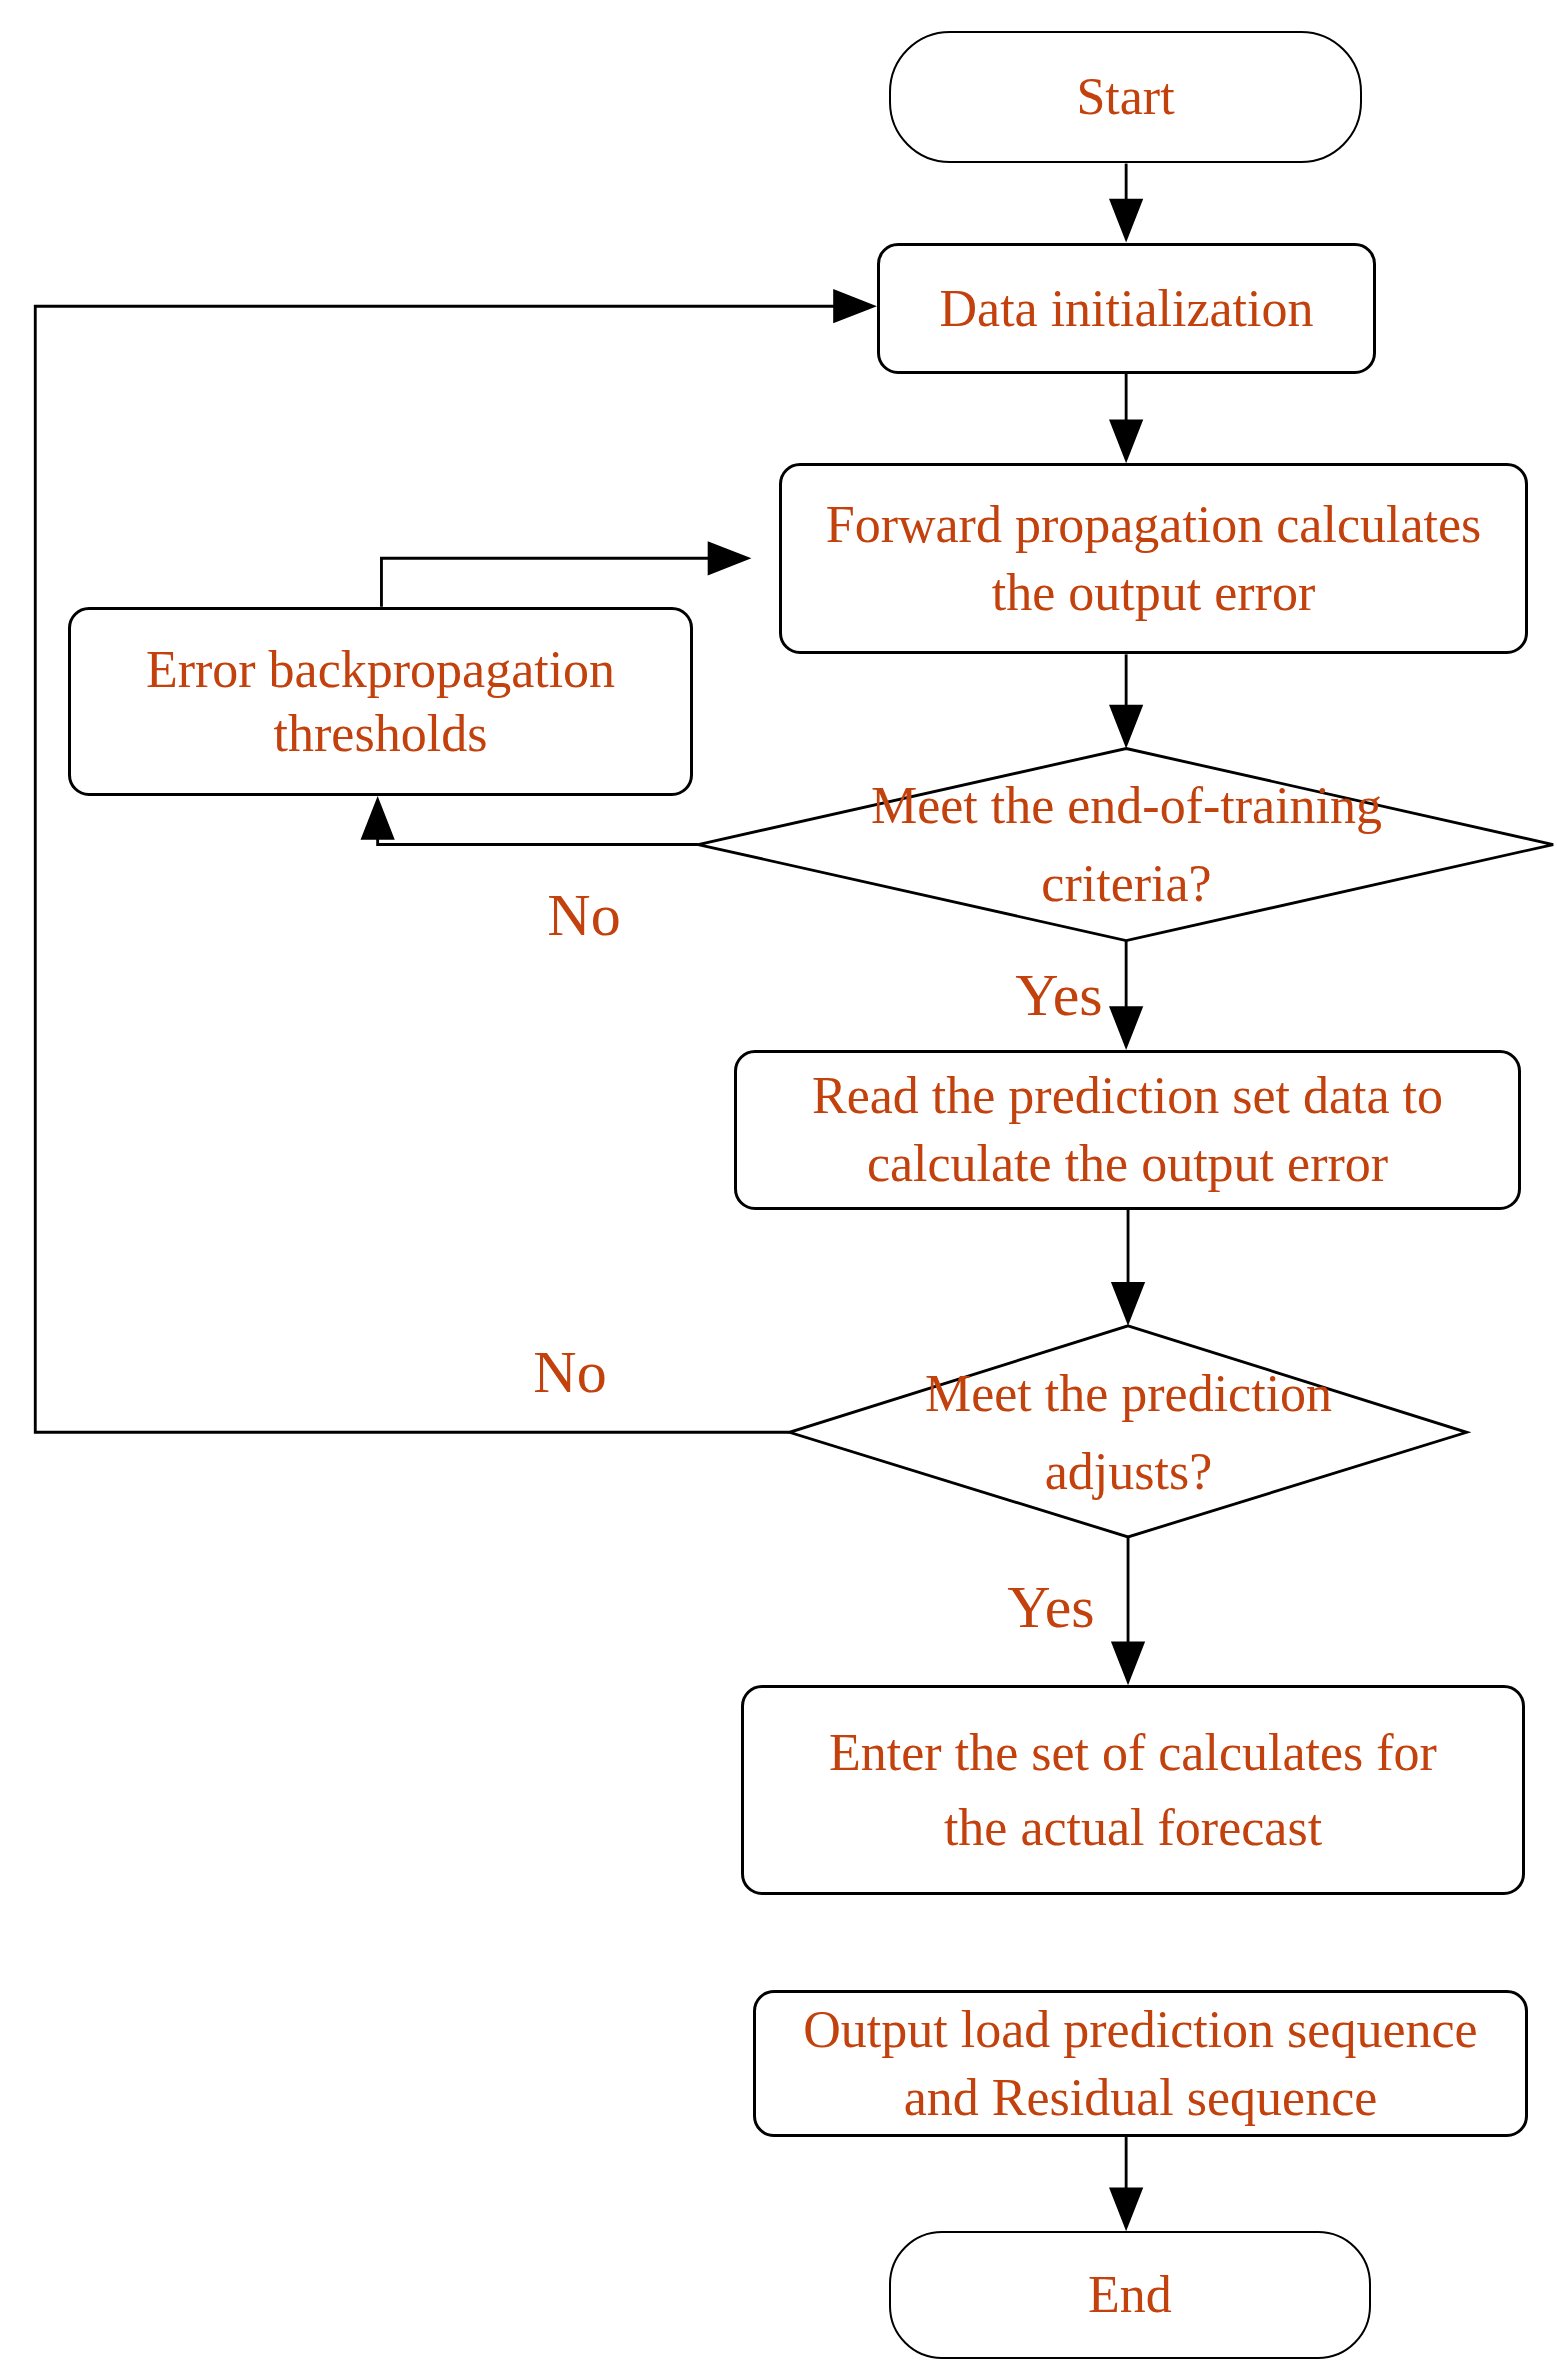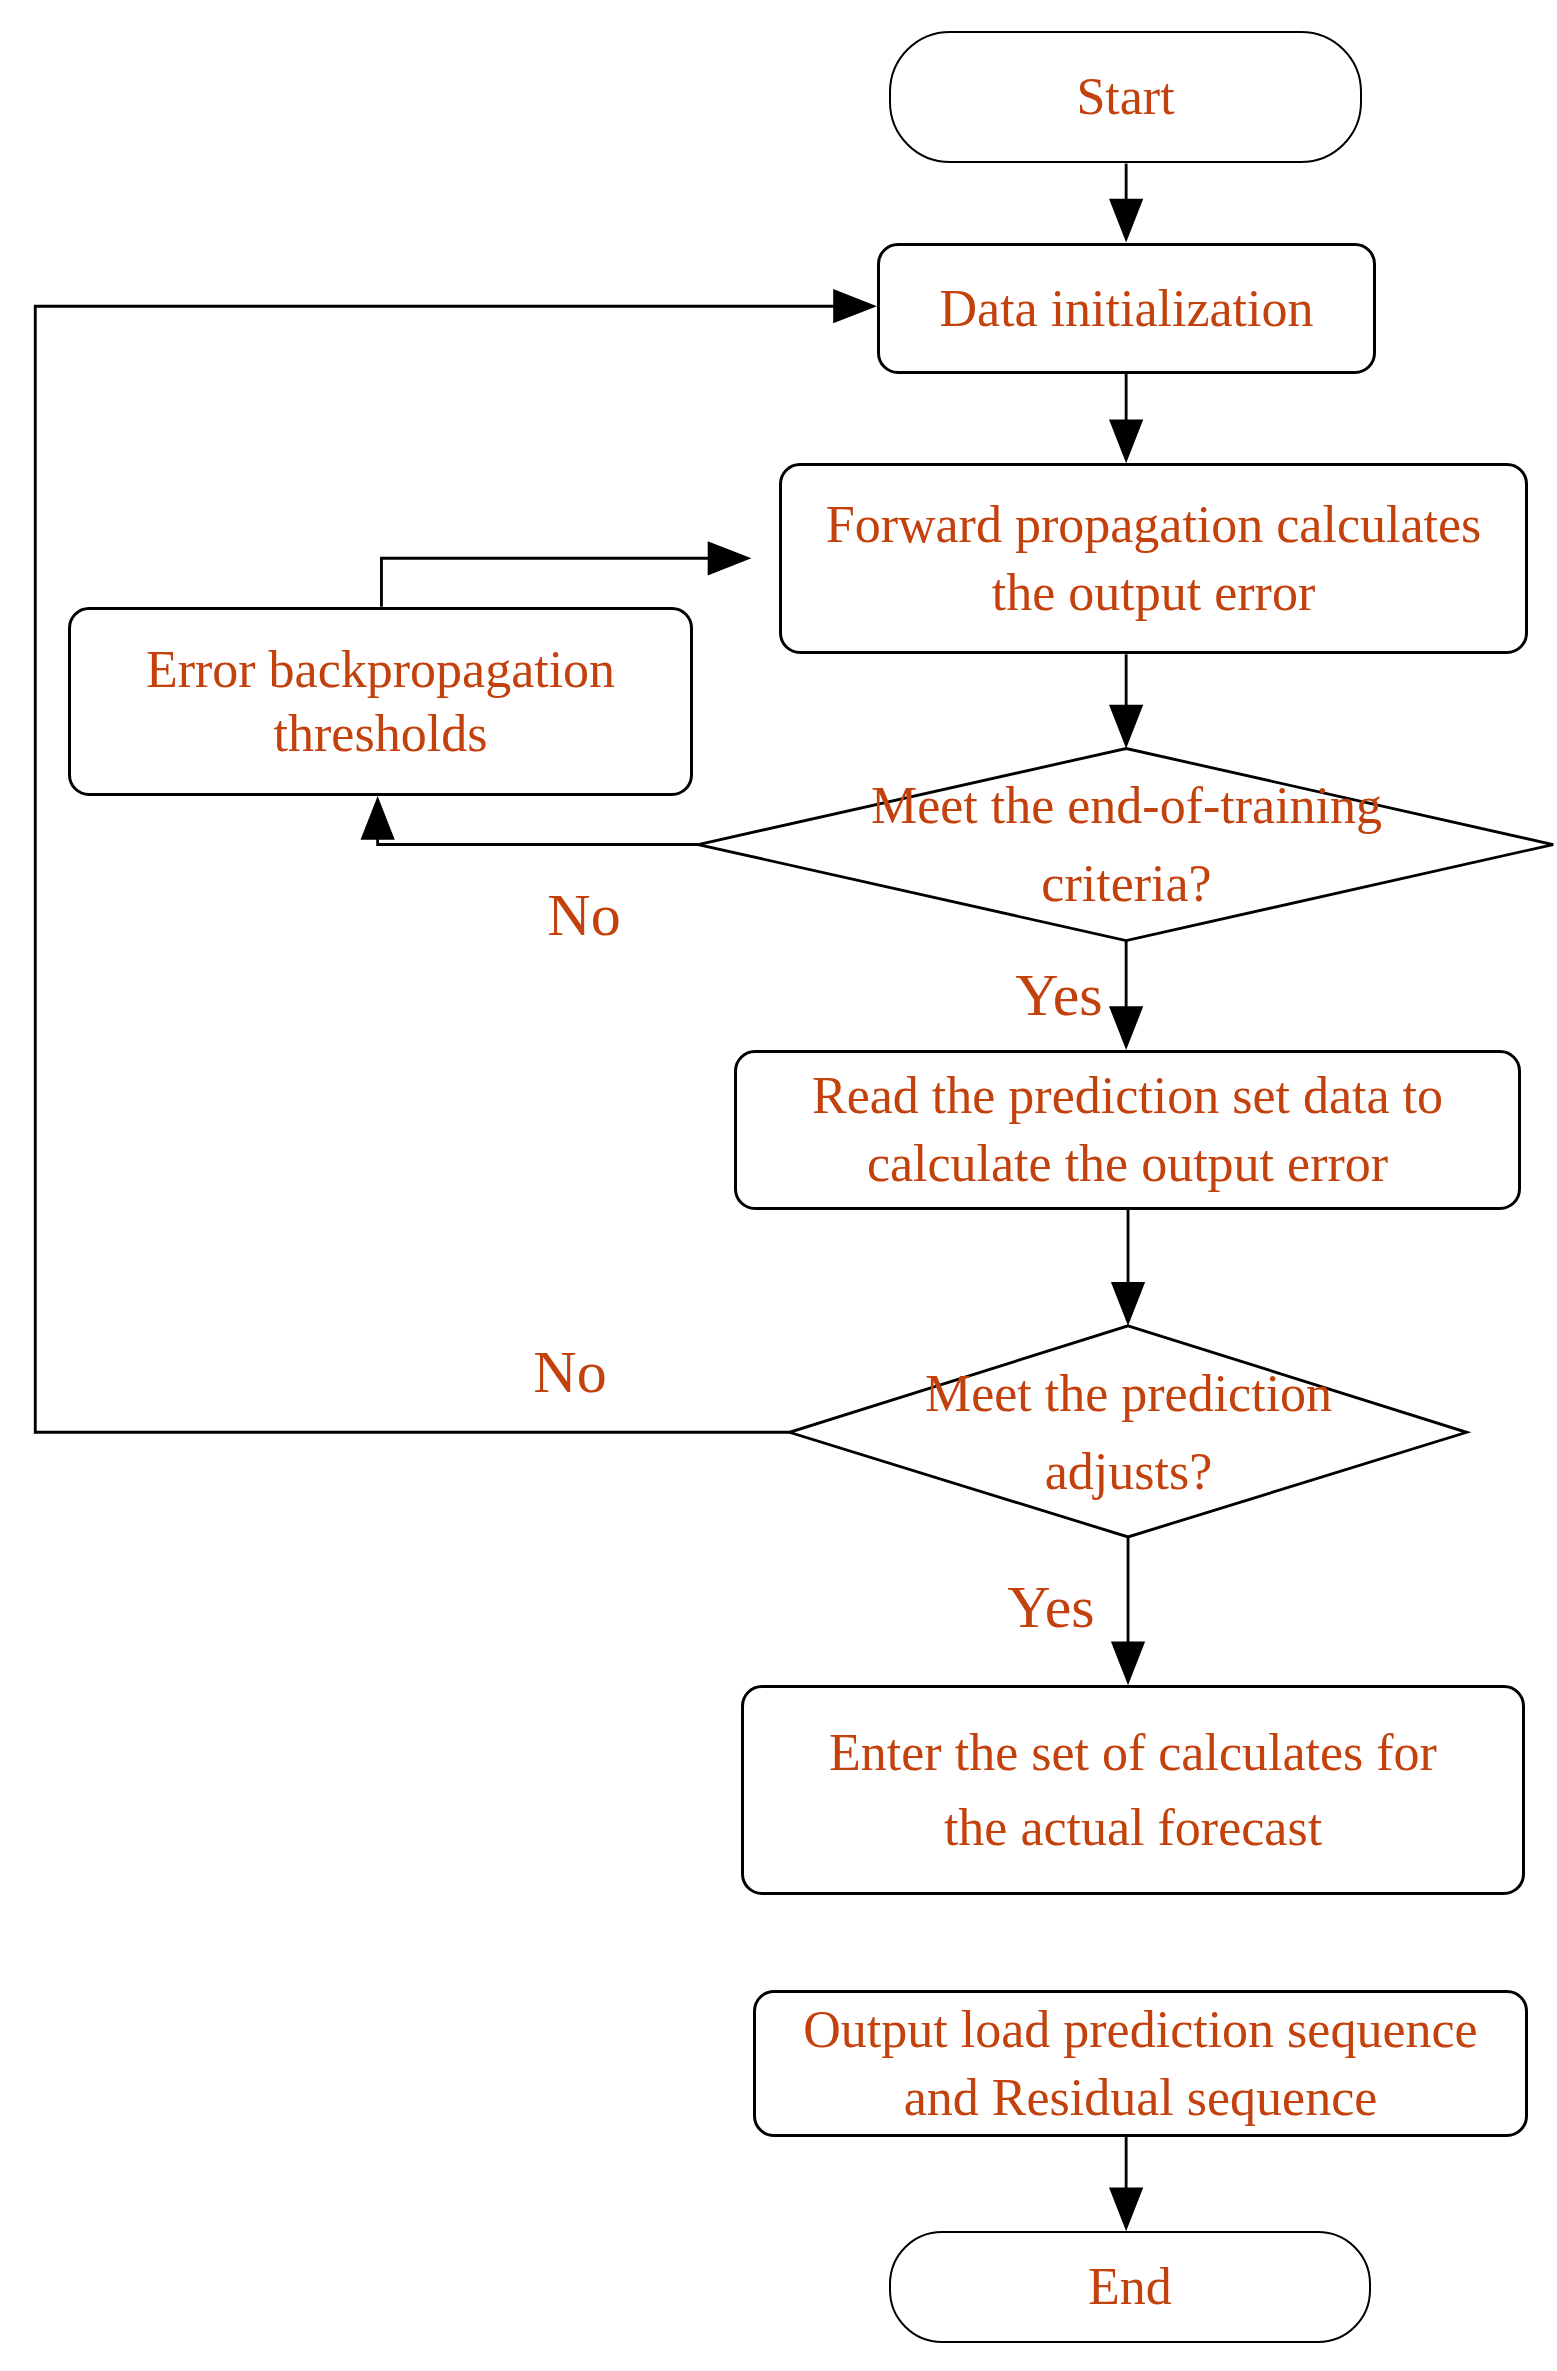--- a/index.html
+++ b/index.html
@@ -57,21 +57,21 @@
     white-space: nowrap;
   }
   
   #node-start            { left: 889px;  top: 31px;   width: 473px; height: 132px; border-radius: 61px; }
   #node-data-init        { left: 877px;  top: 243px;  width: 499px; height: 131px; }
   #node-forward-prop     { left: 751px;  top: 463px;  width: 749px; height: 191px; margin-left: 28px; }
   #node-error-backprop   { left: 68px;   top: 607px;  width: 625px; height: 189px; line-height: 1.22; }
   #node-read-prediction  { left: 734px;  top: 1050px; width: 787px; height: 160px; }
   #node-enter-predictions{ left: 741px;  top: 1685px; width: 784px; height: 210px; line-height: 1.45; }
   #node-output-sequence  { left: 737px;  top: 1990px; width: 775px; height: 147px; margin-left: 16px; }
-  #node-end              { left: 889px;  top: 2231px; width: 482px; height: 112px; border-radius: 53px; }
+  #node-end              { left: 889px;  top: 2231px; width: 482px; height: 128px; border-radius: 53px; }
   #label-training-check  { left: 746px;  top: 761px;  width: 761px; height: 167px; }
   #label-accuracy-check  { left: 843px;  top: 1341px; width: 571px; height: 183px; }
   #edge-no-1  { left: 584px;  top: 915px;  }
   #edge-yes-1 { left: 1059px; top: 995px; }
   #edge-no-2  { left: 570px;  top: 1372px; }
   #edge-yes-2 { left: 1051px; top: 1607px; }
 </style>
 </head>
 <body>
 

